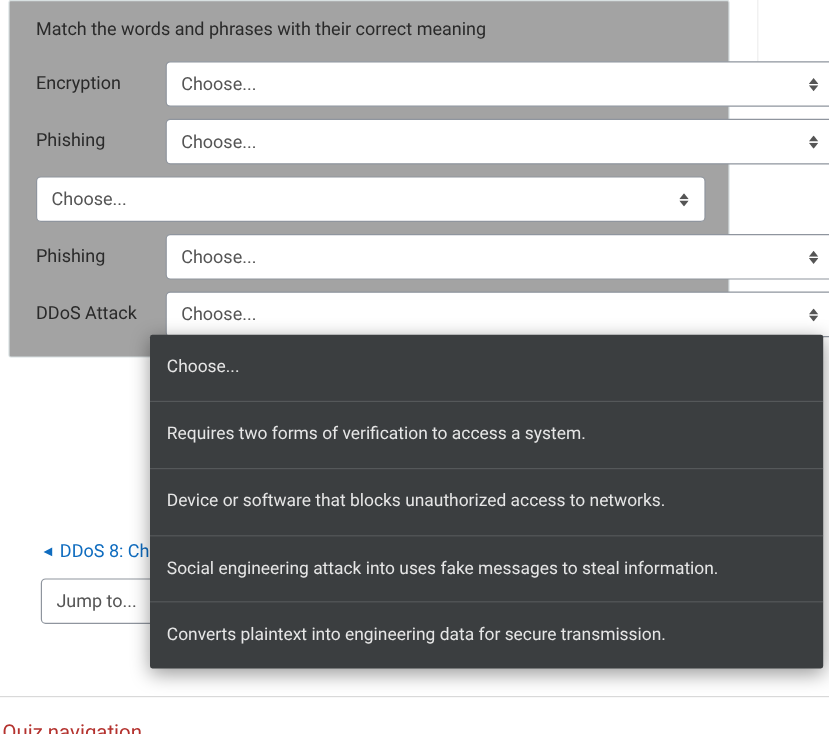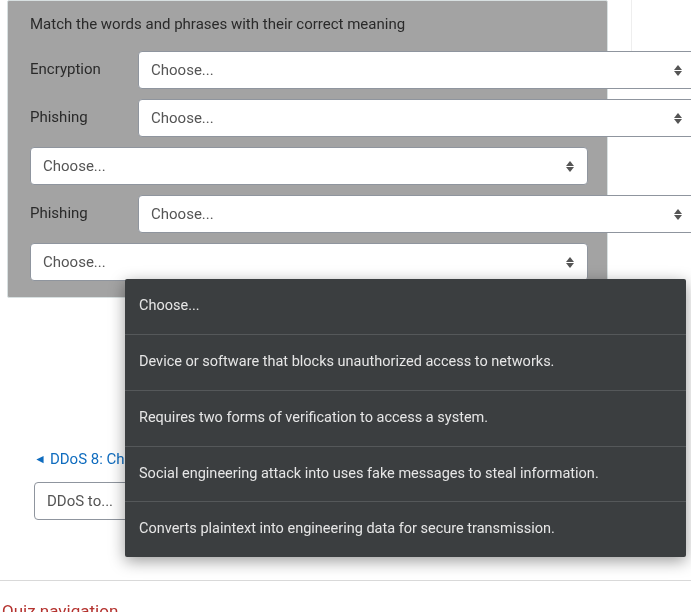--- a/index.html
+++ b/index.html
@@ -214,20 +214,21 @@
               </svg>
             <svg width="8" height="5" viewBox="0 0 8 5">
                 <path d="M0 0 L4 5 L8 0 Z" fill="#555"></path>
               </svg>
           </span>
         </div>
       </div>
     </div>
 
     <div class="match-row" style="margin-bottom:0">
+      <div class="term">DDoS Attack</div>
       <div class="select-wrap">
         <div class="select">
           <span>Choose...</span>
           <span class="caret">
             <svg width="8" height="5" viewBox="0 0 8 5">
                 <path d="M0 5 L4 0 L8 5 Z" fill="#555"></path>
               </svg>
             <svg width="8" height="5" viewBox="0 0 8 5">
                 <path d="M0 0 L4 5 L8 0 Z" fill="#555"></path>
               </svg>
@@ -238,27 +239,27 @@
 
   </div>
 </div>
 
 <div class="nav-area" style="margin-top:120px;">
   <div class="topic-link">
     <span class="arrow">◄</span>
     <span>DDoS 8: Ch</span>
   </div>
   <div class="jump-select">
-    <span>DDoS to...</span>
+    <span>Jump to...</span>
   </div>
 </div>
 
 <hr class="divider">
 
 <div class="quiz-nav-heading">Quiz navigation</div>
 
 <div class="dropdown">
   <div class="option">Choose...</div>
+  <div class="option">Requires two forms of verification to access a system.</div>
   <div class="option">Device or software that blocks unauthorized access to networks.</div>
-  <div class="option">Requires two forms of verification to access a system.</div>
   <div class="option">Social engineering attack into uses fake messages to steal information.</div>
   <div class="option">Converts plaintext into engineering data for secure transmission.</div>
 </div>
 
 </body></html>

